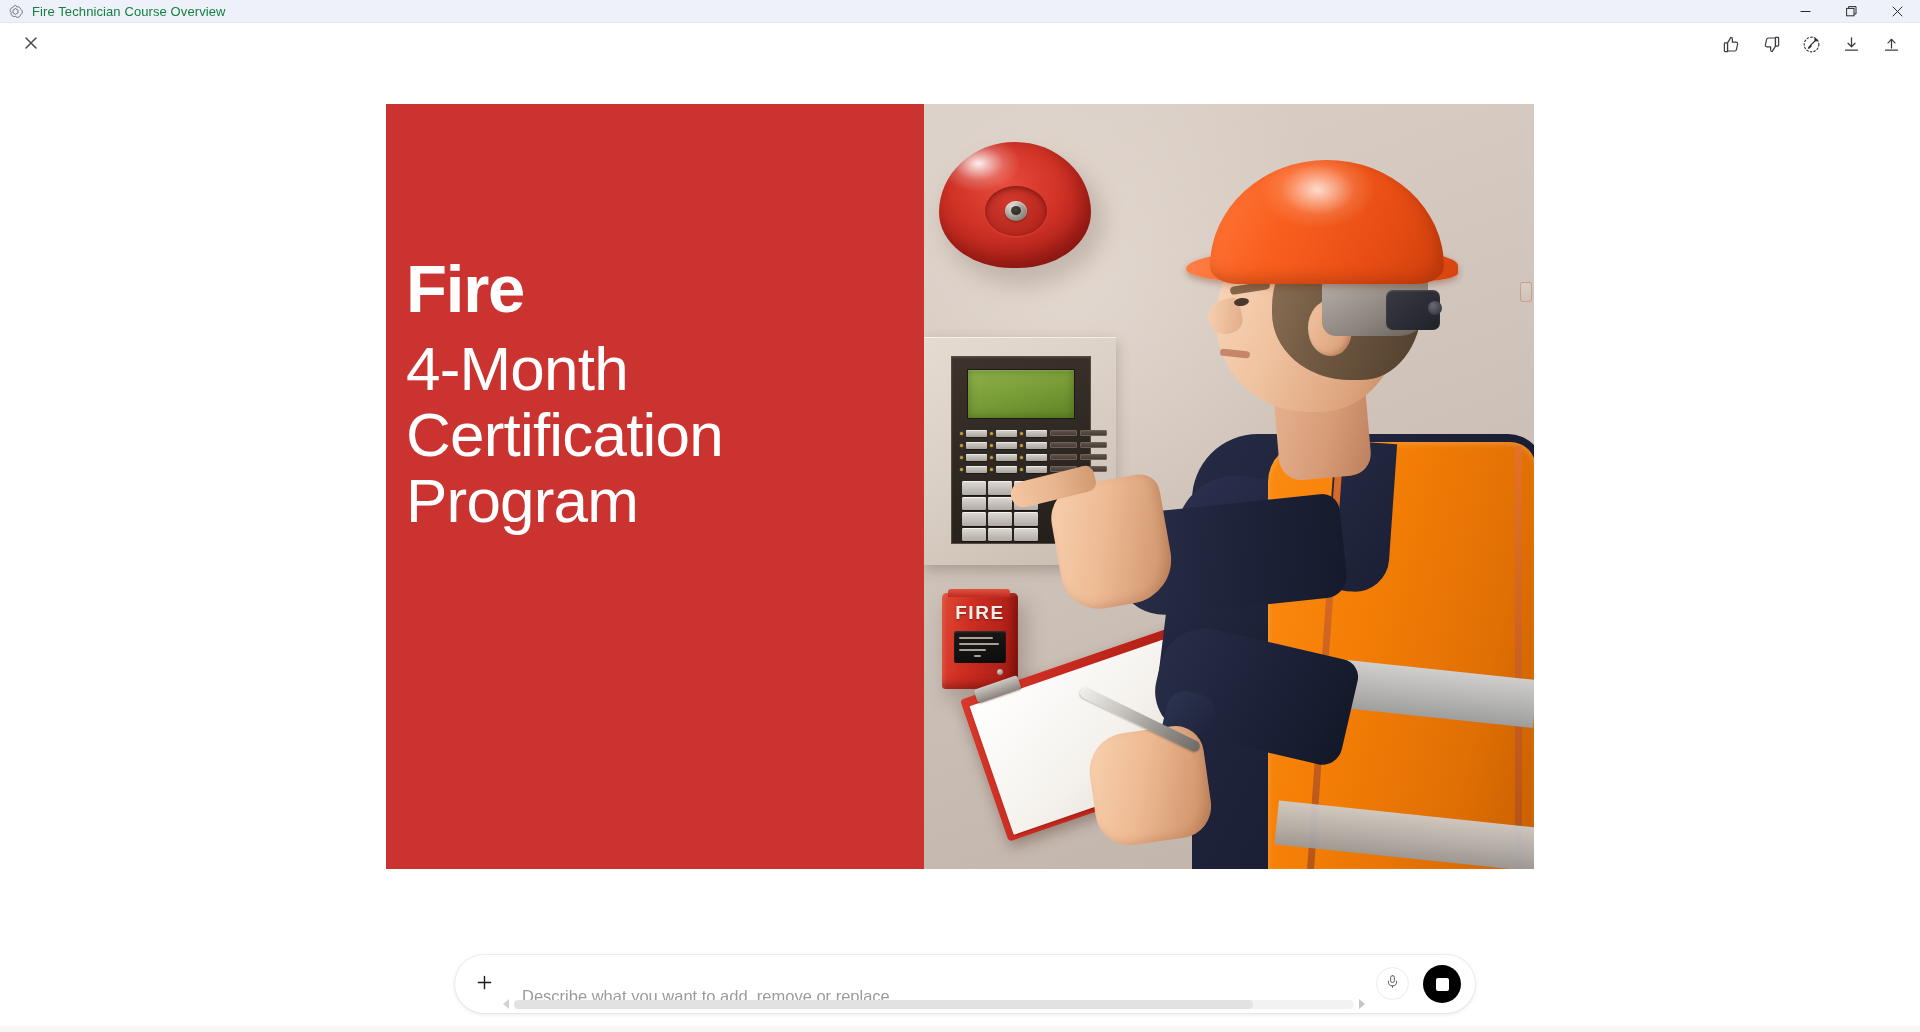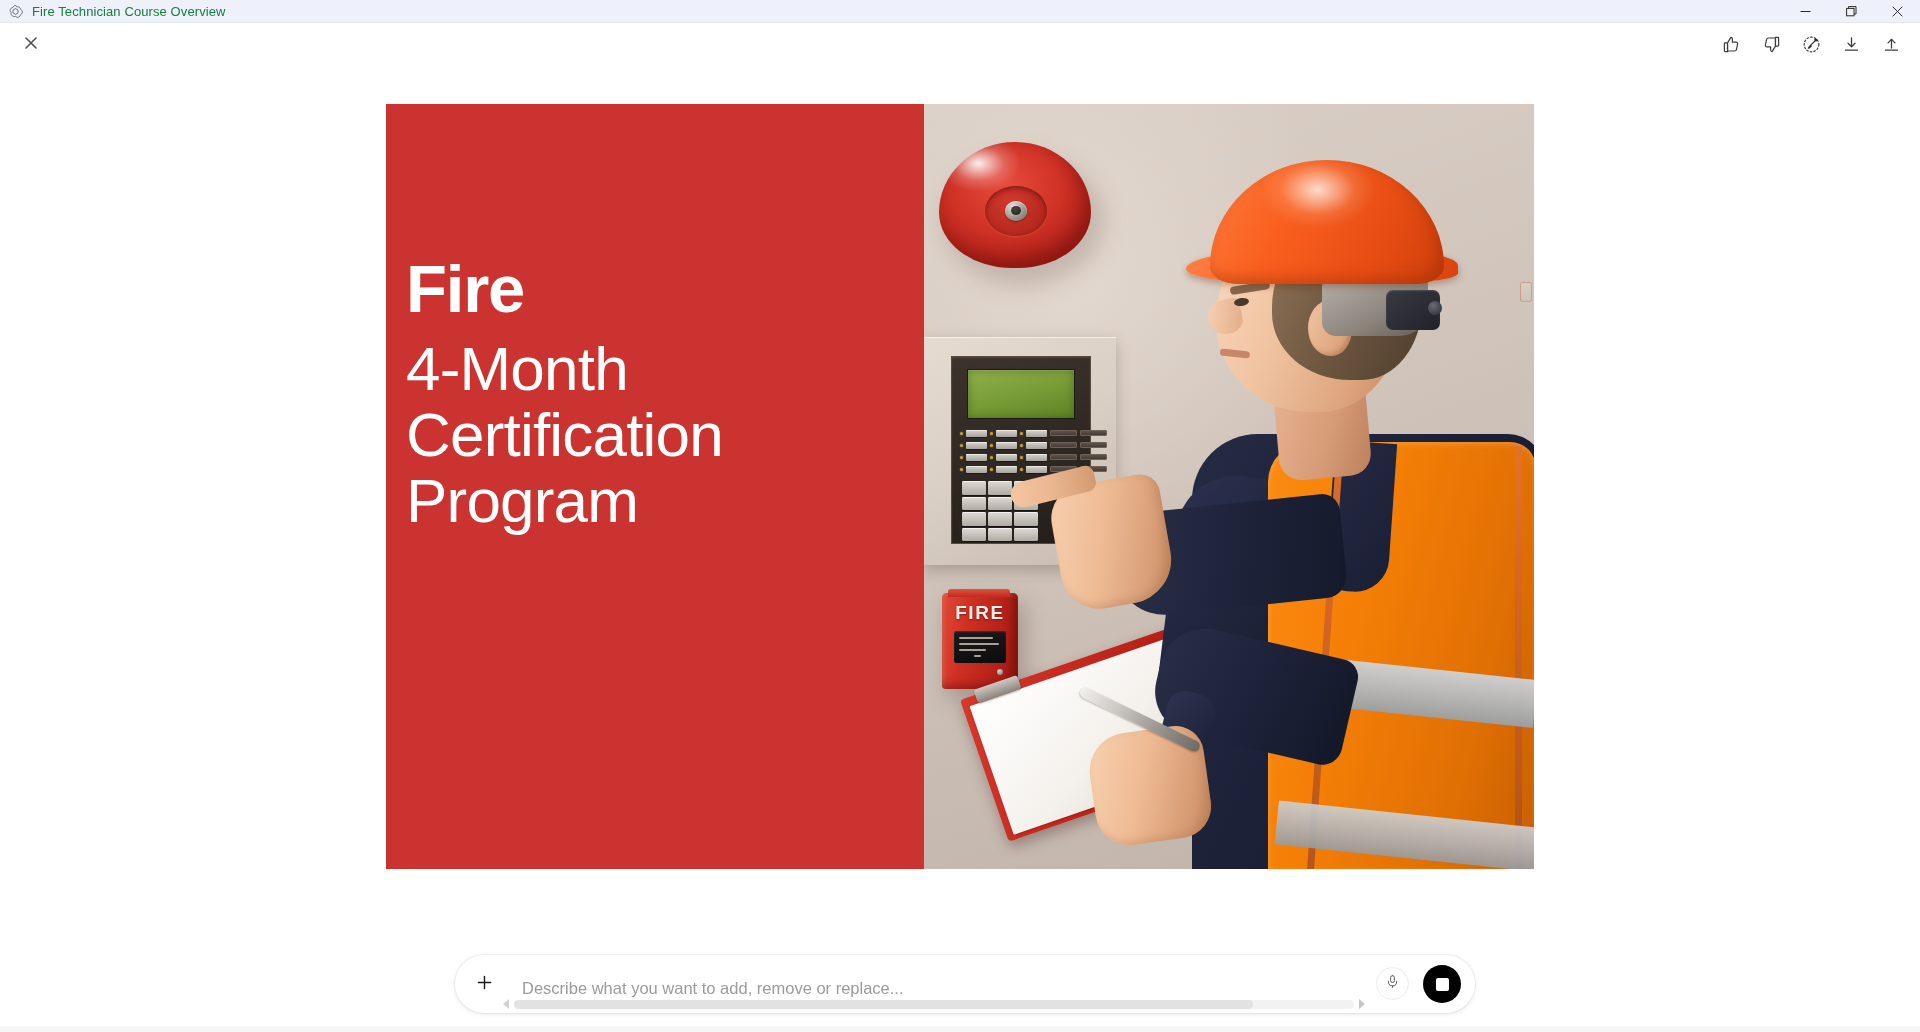--- a/index.html
+++ b/index.html
@@ -626,21 +626,21 @@
   .pb-plus {
     position: absolute;
     left: 14px; top: 14px;
     width: 30px; height: 30px;
     display: flex; align-items: center; justify-content: center;
     border-radius: 50%;
     cursor: pointer;
   }
   .pb-input {
     position: absolute;
-    left: 67px; top: 24px;
+    left: 67px; top: 32px;
     width: 770px;
     border: none;
     outline: none;
     background: transparent;
     font-family: "Liberation Sans", sans-serif;
     font-size: 16.5px;
     color: #222222;
     padding: 0;
   }
   .pb-input::placeholder { color: #9b9b9b; }

